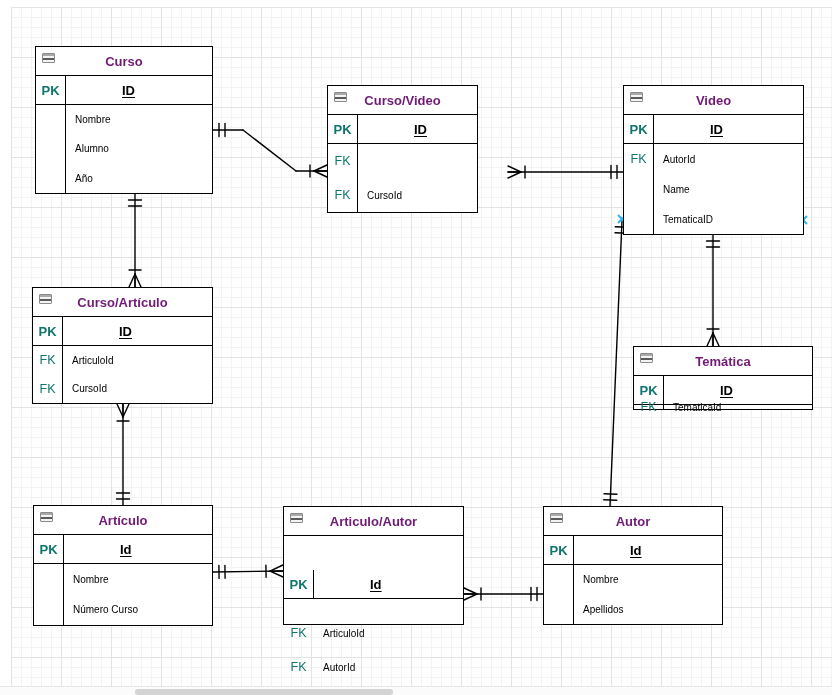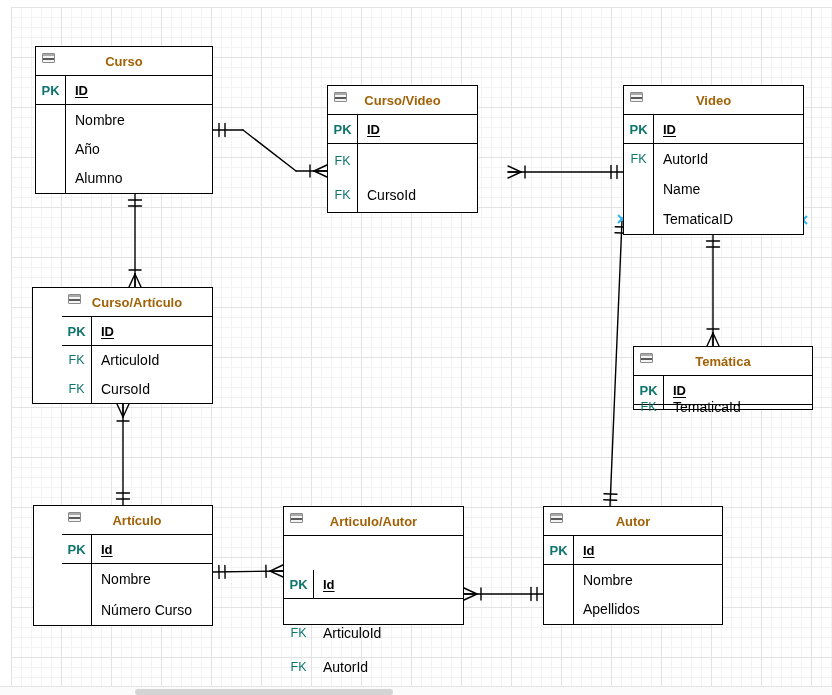--- a/index.html
+++ b/index.html
@@ -9,32 +9,32 @@
     background-image:
       linear-gradient(to right,#e3e3e3 1px,transparent 1px),
       linear-gradient(to bottom,#e3e3e3 1px,transparent 1px),
       linear-gradient(to right,#f3f3f3 1px,transparent 1px),
       linear-gradient(to bottom,#f3f3f3 1px,transparent 1px);
     background-size:50px 50px,50px 50px,10px 10px,10px 10px;}
   svg.edges{position:absolute;left:0;top:0;pointer-events:none;}
   .entity{position:absolute;background:#fff;border:1.6px solid #000;box-sizing:border-box;
           display:flex;flex-direction:column;}
   .hdr{flex:0 0 28px;border-bottom:1.6px solid #000;position:relative;display:flex;
-       align-items:center;justify-content:center;font-weight:bold;font-size:13px;color:#a16207;}
+       align-items:center;justify-content:center;font-weight:bold;font-size:13px;color:#701a75;}
   .tbl-icon{position:absolute;left:6px;top:6px;width:13px;height:10px;border:1px solid #8a8a8a;
        border-radius:1px;box-sizing:border-box;
        background:linear-gradient(to bottom,#a9a9a9 0 30%,#f4f4f4 30% 52%,#5a5a5a 52% 74%,#f4f4f4 74%);}
   .row{flex:1;display:flex;align-items:stretch;min-height:0;}
   .row.pk{flex:0 0 28px;border-bottom:1.6px solid #000;}
   .key{flex:0 0 29px;border-right:1.4px solid #000;display:flex;align-items:center;
        justify-content:center;font-size:12.5px;color:#0f766e;}
   .row.pk .key{font-weight:bold;font-size:13px;}
-  .name{flex:1;display:flex;align-items:center;padding-left:9px;font-size:14px;color:#000;}
+  .name{flex:1;display:flex;align-items:center;padding-left:9px;font-size:10px;color:#000;}
   .row.pk .name{font-weight:bold;font-size:13px;text-decoration:underline;
-                text-underline-offset:2px;}
+                text-underline-offset:2px;margin-left:47px;}
   .bottom-bar{position:absolute;left:0;top:686px;width:832px;height:9px;background:#fbfbfb;
               border-top:1px solid #e6e6e6;box-sizing:border-box;}
   .hthumb{position:absolute;left:135px;top:1.5px;width:258px;height:6px;border-radius:3px;
           background:#d4d4d4;}
 </style>
 </head>
 <body>
 
 <div class="page">
   <div class="grid"></div>
@@ -129,26 +129,26 @@
         <div class="row pk">
           <div class="key">PK</div>
           <div class="name">ID</div>
         </div>
         <div class="row">
           <div class="key"></div>
           <div class="name">Nombre</div>
         </div>
         <div class="row">
           <div class="key"></div>
+          <div class="name">Alumno</div>
+        </div>
+        <div class="row">
+          <div class="key"></div>
           <div class="name">Año</div>
         </div>
-        <div class="row">
-          <div class="key"></div>
-          <div class="name">Alumno</div>
-        </div>
       </div>
       <div class="entity" style="left: 327px; top: 85px; width: 151px; height: 128px;">
         <div class="hdr">
           <span class="tbl-icon"></span>
           <span>Curso/Video</span>
         </div>
         <div class="row pk">
           <div class="key">PK</div>
           <div class="name">ID</div>
         </div>
@@ -175,21 +175,21 @@
         </div>
         <div class="row">
           <div class="key"></div>
           <div class="name">Name</div>
         </div>
         <div class="row">
           <div class="key"></div>
           <div class="name">TematicaID</div>
         </div>
       </div>
-      <div class="entity" style="left: 32px; top: 287px; width: 181px; height: 117px; padding-left: 29px;">
+      <div class="entity" style="left: 32px; top: 287px; width: 181px; height: 117px;">
         <div class="hdr">
           <span class="tbl-icon"></span>
           <span>Curso/Artículo</span>
         </div>
         <div class="row pk">
           <div class="key">PK</div>
           <div class="name">ID</div>
         </div>
         <div class="row">
           <div class="key">FK</div>
@@ -207,21 +207,21 @@
         </div>
         <div class="row pk">
           <div class="key">PK</div>
           <div class="name">ID</div>
         </div>
         <div class="row">
           <div class="key">FK</div>
           <div class="name">TematicaId</div>
         </div>
       </div>
-      <div class="entity" style="left: 33px; top: 505px; width: 180px; height: 121px; padding-left: 28px;">
+      <div class="entity" style="left: 33px; top: 505px; width: 180px; height: 121px;">
         <div class="hdr">
           <span class="tbl-icon"></span>
           <span>Artículo</span>
         </div>
         <div class="row pk">
           <div class="key">PK</div>
           <div class="name">Id</div>
         </div>
         <div class="row">
           <div class="key"></div>

